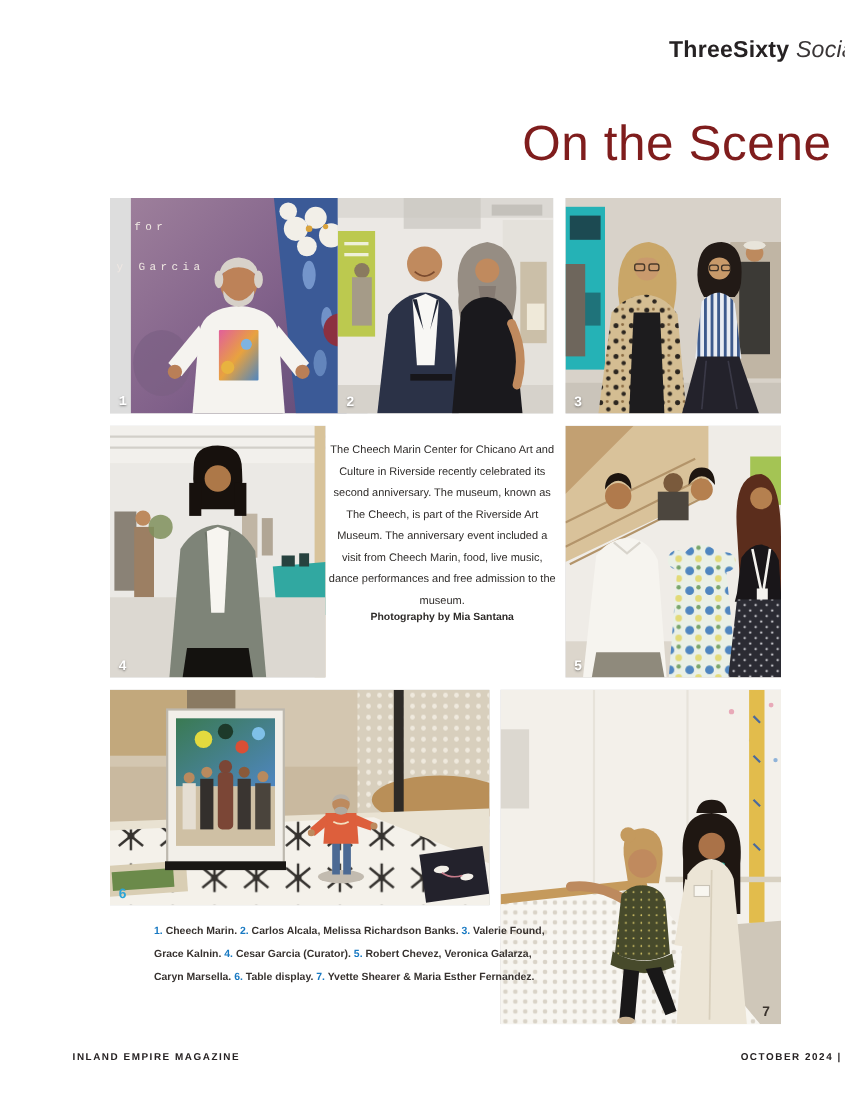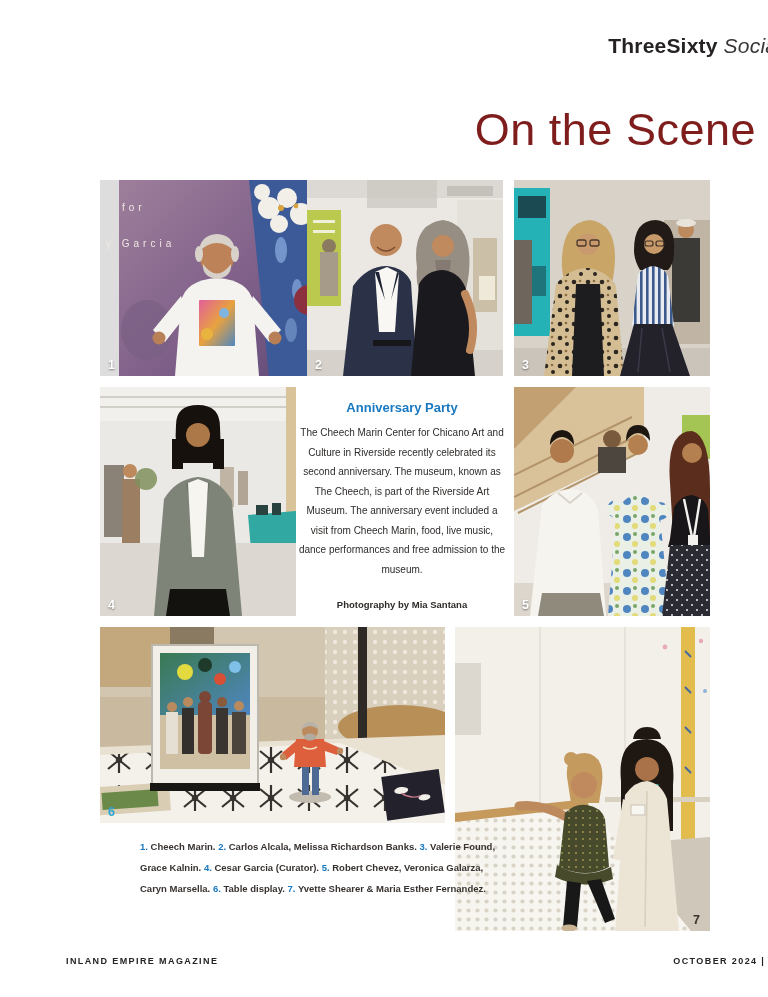--- a/index.html
+++ b/index.html
@@ -10,37 +10,37 @@
   .brand b{font-weight:bold;color:#262223;}
   .brand i{font-style:italic;font-weight:300;color:#3a3637;margin-left:6px;}
   
   .title{position:absolute;top:104px;right:56px;font-size:45px;font-weight:300;
          color:#7f1d1d;letter-spacing:.5px;}
   
   .photo{position:absolute;overflow:hidden;background:#ddd;}
   .photo svg{display:block;width:100%;height:100%;}
   .num{position:absolute;left:8px;bottom:5px;font-weight:bold;font-size:12.5px;color:#fff;
        text-shadow:0 1px 2px rgba(0,0,0,.45);line-height:1;}
-  .p1{left:100px;top:180px;width:234px;height:196px;}
+  .p1{left:100px;top:180px;width:234px;height:196px;font-family:Liberation Mono, monospace;}
   .p2{left:307px;top:180px;width:196px;height:196px;}
   .p3{left:514px;top:180px;width:196px;height:196px;}
   .p4{left:100px;top:387px;width:196px;height:229px;}
   .p5{left:514px;top:387px;width:196px;height:229px;}
   .p6{left:100px;top:627px;width:345px;height:196px;}
   .p7{left:455px;top:627px;width:255px;height:304px;}
   .p6 .num{color:#2aa4d6;text-shadow:none;}
   .p7 .num{left:auto;right:10px;color:#3a332d;text-shadow:none;}
   .mural-word{position:absolute;color:#efe7e2;font-size:10px;letter-spacing:4px;font-weight:300;}
   .mw1{left:22px;top:22px;}
   .mw2{left:6px;top:58px;}
   
   .article{position:absolute;left:298px;top:400px;width:208px;text-align:center;}
   .article h3{margin:0 0 8px 0;font-size:13px;font-weight:bold;color:#1879c2;}
   .article p{margin:0;font-size:10px;line-height:19.5px;color:#2e2b29;}
-  .article .credit{margin-top:20px;font-size:9.5px;font-weight:bold;color:#2e2b29;}
+  .article .credit{font-size:9.5px;font-weight:bold;color:#2e2b29;}
   
   .caption{position:absolute;left:101px;top:836px;width:356px;font-size:9.5px;
            line-height:21px;font-weight:bold;color:#37322f;margin-left:39px;}
   .caption .cnum{color:#1879c2;}
   
   .footer{position:absolute;left:0;right:0;top:956px;display:flex;justify-content:space-between;
           padding:0 30px 0 66px;font-size:9px;font-weight:bold;letter-spacing:1.4px;color:#262223;}
 </style>
 </head>
 <body>
@@ -197,21 +197,20 @@
       <path d="M54,229 L64,112 Q76,92 98,90 Q120,92 132,114 L142,229 Z" fill="#7e8478"></path>
       <path d="M86,97 L98,92 L93,132 Z" fill="#6e7468"></path>
         <path d="M110,97 L98,92 L103,132 Z" fill="#6e7468"></path>
       <path d="M88,96 L98,92 L108,96 L104,170 L92,170 Z" fill="#f7f5f0"></path>
       <path d="M66,229 L70,202 L126,202 L130,229 Z" fill="#14120f"></path>
     </svg>
     <span class="num">4</span>
   </figure>
 
   <div class="article">
-    <h3>Anniversary Party</h3>
     <p>The Cheech Marin Center for Chicano Art and Culture in Riverside recently celebrated its second anniversary. The museum, known as The Cheech, is part of the Riverside Art Museum. The anniversary event included a visit from Cheech Marin, food, live music, dance performances and free admission to the museum.</p>
     <div class="credit">Photography by Mia Santana</div>
   </div>
 
   <figure class="photo p5" style="margin:0">
     <svg viewBox="0 0 196 229">
       <defs>
         <pattern id="flor" width="18" height="18" patternUnits="userSpaceOnUse">
           <rect width="18" height="18" fill="#eaf0e6"></rect>
           <circle cx="5" cy="6" r="4" fill="#4f86c0"></circle>

